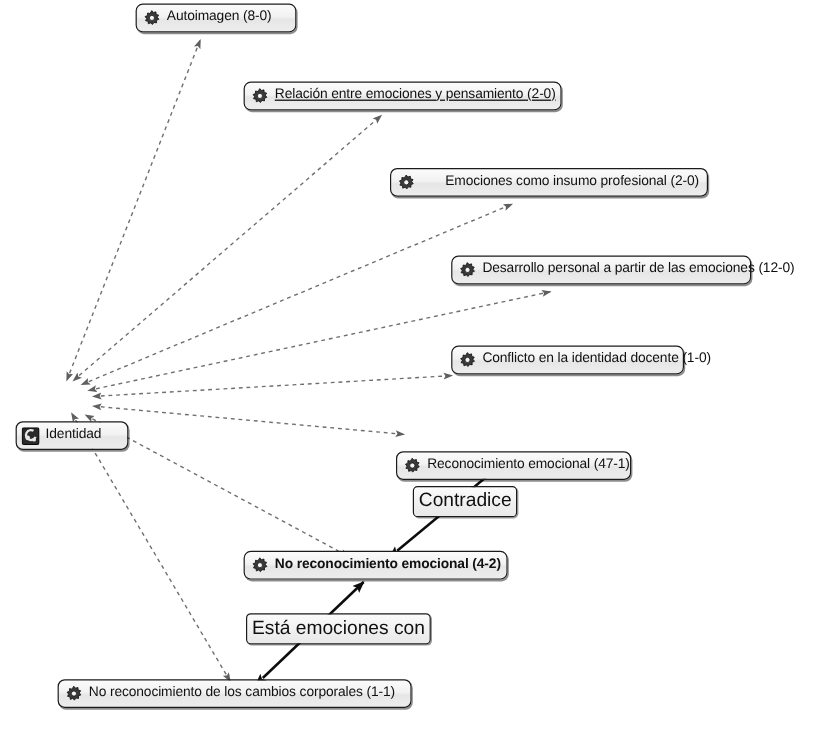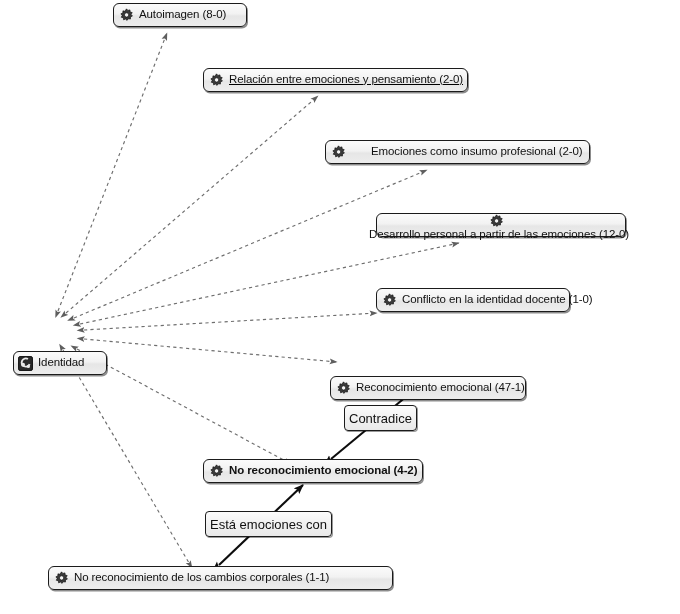--- a/index.html
+++ b/index.html
@@ -58,21 +58,21 @@
     position:absolute;
     box-sizing:border-box;
     height:17px;
     display:flex;
     align-items:center;
     padding:12px 4px;
     border:1.4px solid #1b1b1b;
     border-radius:4px;
     background:linear-gradient(to bottom,#fcfcfc 0%,#f1f1f1 50%,#e9e9e9 100%);
     box-shadow:1px 1px 0 rgba(0,0,0,0.4);
-    font-size:13px;
+    font-size:16px;
     color:#101010;
     white-space:nowrap;
     z-index:6;
   }
 </style>
 </head>
 <body>
 
 <div id="canvas">
 
@@ -136,21 +136,21 @@
   </div>
 
   <div class="node" style="left:325px;top:140px;width:265px;gap:20px;">
     <svg class="ico" viewBox="0 0 16 16">
       <path d="M8 0.9 L9.5 2.6 L11.7 2 L11.9 4.3 L14.1 4.9 L12.9 6.8 L14.3 8.6 L12.2 9.5 L12.2 11.8 L10 11.4 L8.6 13.2 L7 11.8 L4.9 12.6 L4.6 10.3 L2.4 9.9 L3.4 8 L2 6.2 L4.1 5.3 L4.2 3 L6.3 3.5 Z" fill="#3a3a3a" stroke="#111" stroke-width="0.7" stroke-linejoin="round"></path>
       <circle cx="8.1" cy="7.4" r="2.3" fill="#f4f4f4" stroke="#111" stroke-width="0.7"></circle>
     </svg>
     <span class="label">Emociones como insumo profesional (2-0)</span>
   </div>
 
-  <div class="node" style="left:376px;top:213px;width:250px;flex-direction:column;">
+  <div class="node" style="left:376px;top:213px;width:250px;">
     <svg class="ico" viewBox="0 0 16 16">
       <path d="M8 0.9 L9.5 2.6 L11.7 2 L11.9 4.3 L14.1 4.9 L12.9 6.8 L14.3 8.6 L12.2 9.5 L12.2 11.8 L10 11.4 L8.6 13.2 L7 11.8 L4.9 12.6 L4.6 10.3 L2.4 9.9 L3.4 8 L2 6.2 L4.1 5.3 L4.2 3 L6.3 3.5 Z" fill="#3a3a3a" stroke="#111" stroke-width="0.7" stroke-linejoin="round"></path>
       <circle cx="8.1" cy="7.4" r="2.3" fill="#f4f4f4" stroke="#111" stroke-width="0.7"></circle>
     </svg>
     <span class="label">Desarrollo personal a partir de las emociones (12-0)</span>
   </div>
 
   <div class="node" style="left:376px;top:288px;width:194px;">
     <svg class="ico" viewBox="0 0 16 16">
       <path d="M8 0.9 L9.5 2.6 L11.7 2 L11.9 4.3 L14.1 4.9 L12.9 6.8 L14.3 8.6 L12.2 9.5 L12.2 11.8 L10 11.4 L8.6 13.2 L7 11.8 L4.9 12.6 L4.6 10.3 L2.4 9.9 L3.4 8 L2 6.2 L4.1 5.3 L4.2 3 L6.3 3.5 Z" fill="#3a3a3a" stroke="#111" stroke-width="0.7" stroke-linejoin="round"></path>
@@ -168,21 +168,21 @@
   </div>
 
   <div class="node" style="left:203px;top:459px;width:220px;font-weight:bold;">
     <svg class="ico" viewBox="0 0 16 16">
       <path d="M8 0.9 L9.5 2.6 L11.7 2 L11.9 4.3 L14.1 4.9 L12.9 6.8 L14.3 8.6 L12.2 9.5 L12.2 11.8 L10 11.4 L8.6 13.2 L7 11.8 L4.9 12.6 L4.6 10.3 L2.4 9.9 L3.4 8 L2 6.2 L4.1 5.3 L4.2 3 L6.3 3.5 Z" fill="#3a3a3a" stroke="#111" stroke-width="0.7" stroke-linejoin="round"></path>
       <circle cx="8.1" cy="7.4" r="2.3" fill="#f4f4f4" stroke="#111" stroke-width="0.7"></circle>
     </svg>
     <span class="label">No reconocimiento emocional (4-2)</span>
   </div>
 
-  <div class="node" style="left:48px;top:566px;width:345px;">
+  <div class="node" style="left:48px;top:566px;width:295px;">
     <svg class="ico" viewBox="0 0 16 16">
       <path d="M8 0.9 L9.5 2.6 L11.7 2 L11.9 4.3 L14.1 4.9 L12.9 6.8 L14.3 8.6 L12.2 9.5 L12.2 11.8 L10 11.4 L8.6 13.2 L7 11.8 L4.9 12.6 L4.6 10.3 L2.4 9.9 L3.4 8 L2 6.2 L4.1 5.3 L4.2 3 L6.3 3.5 Z" fill="#3a3a3a" stroke="#111" stroke-width="0.7" stroke-linejoin="round"></path>
       <circle cx="8.1" cy="7.4" r="2.3" fill="#f4f4f4" stroke="#111" stroke-width="0.7"></circle>
     </svg>
     <span class="label">No reconocimiento de los cambios corporales (1-1)</span>
   </div>
 
   <div class="edge-label" style="left:344px;top:405px;">Contradice</div>
 
   <div class="edge-label" style="left:205px;top:511px;">Está emociones con</div>

